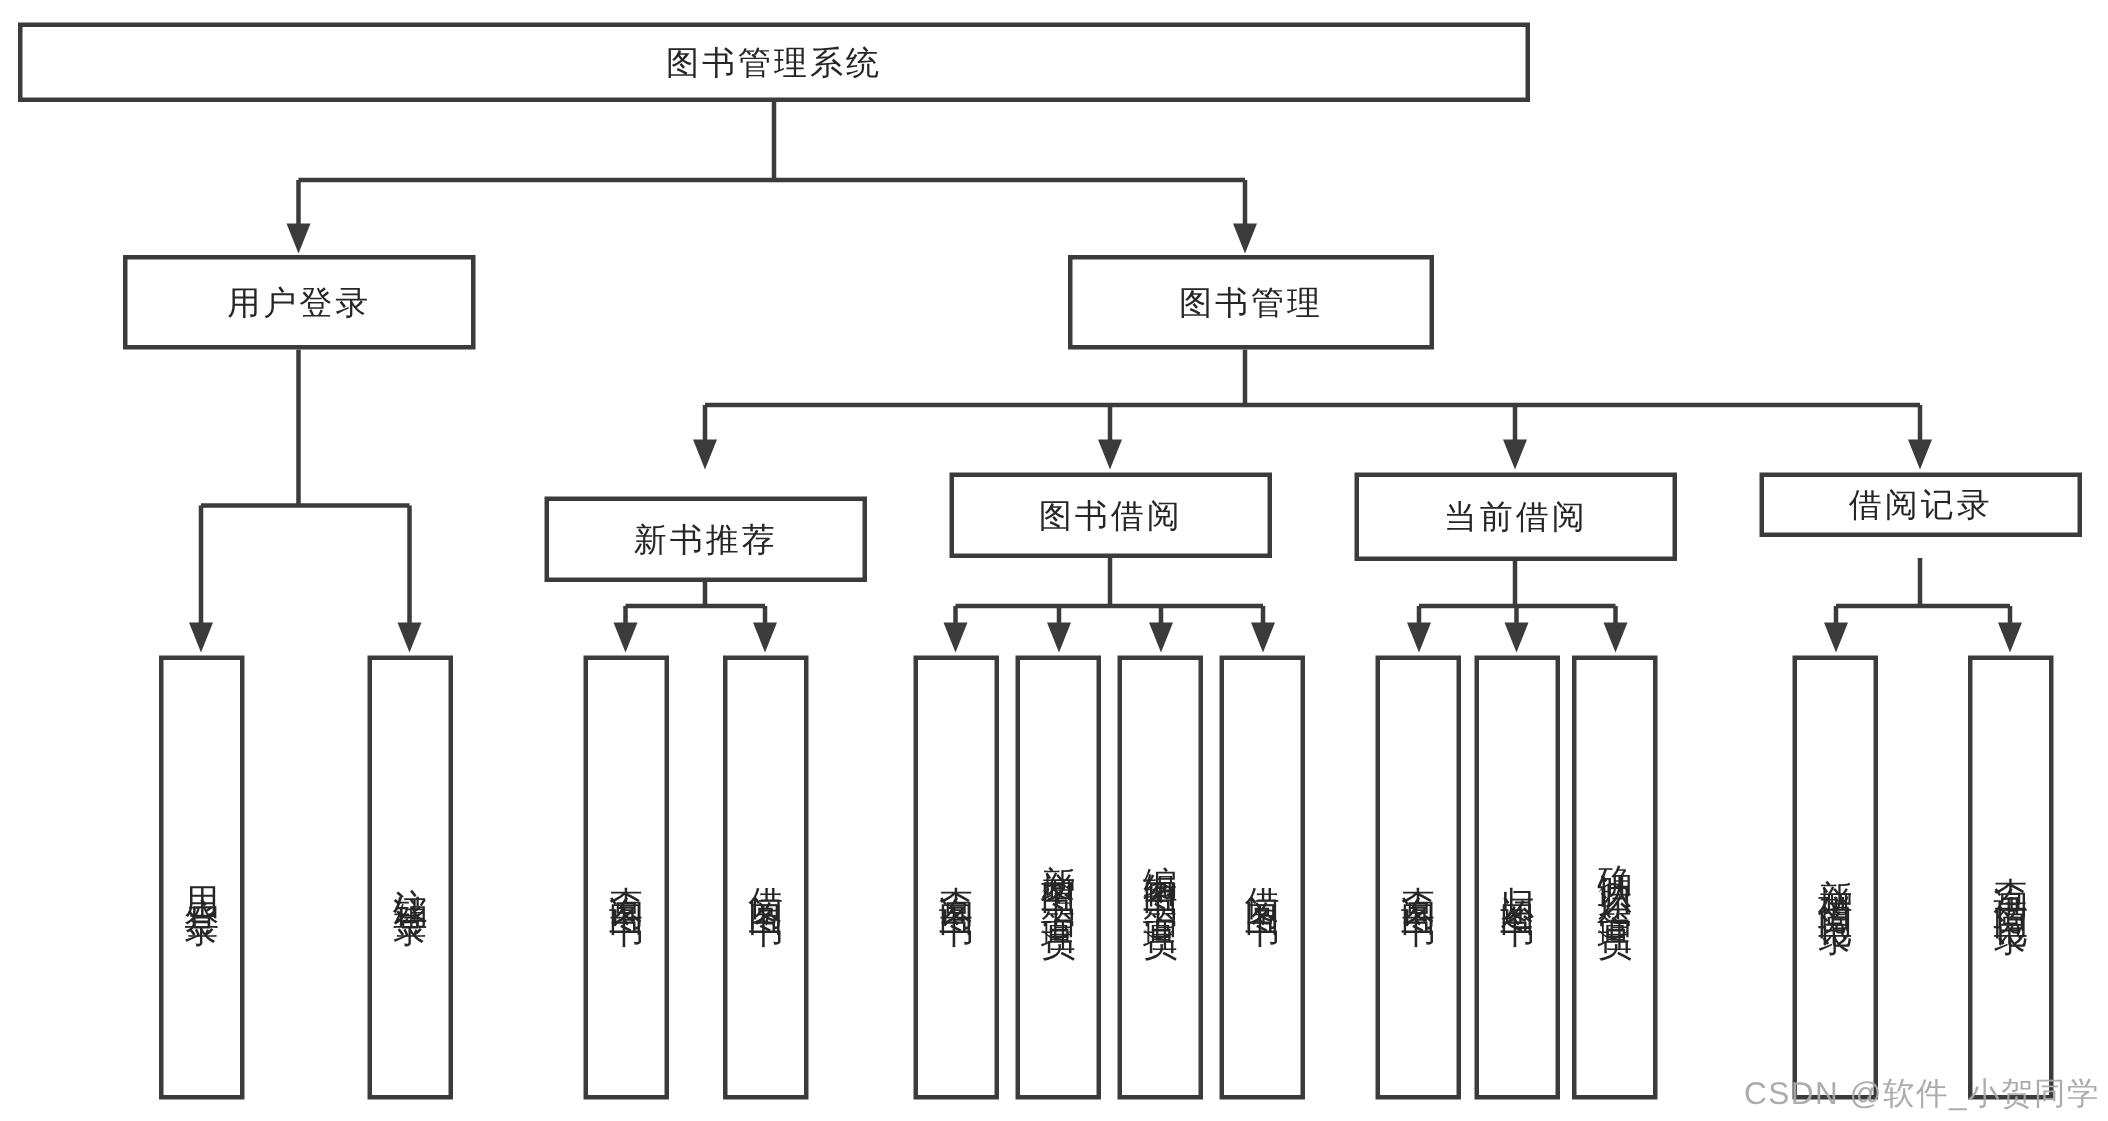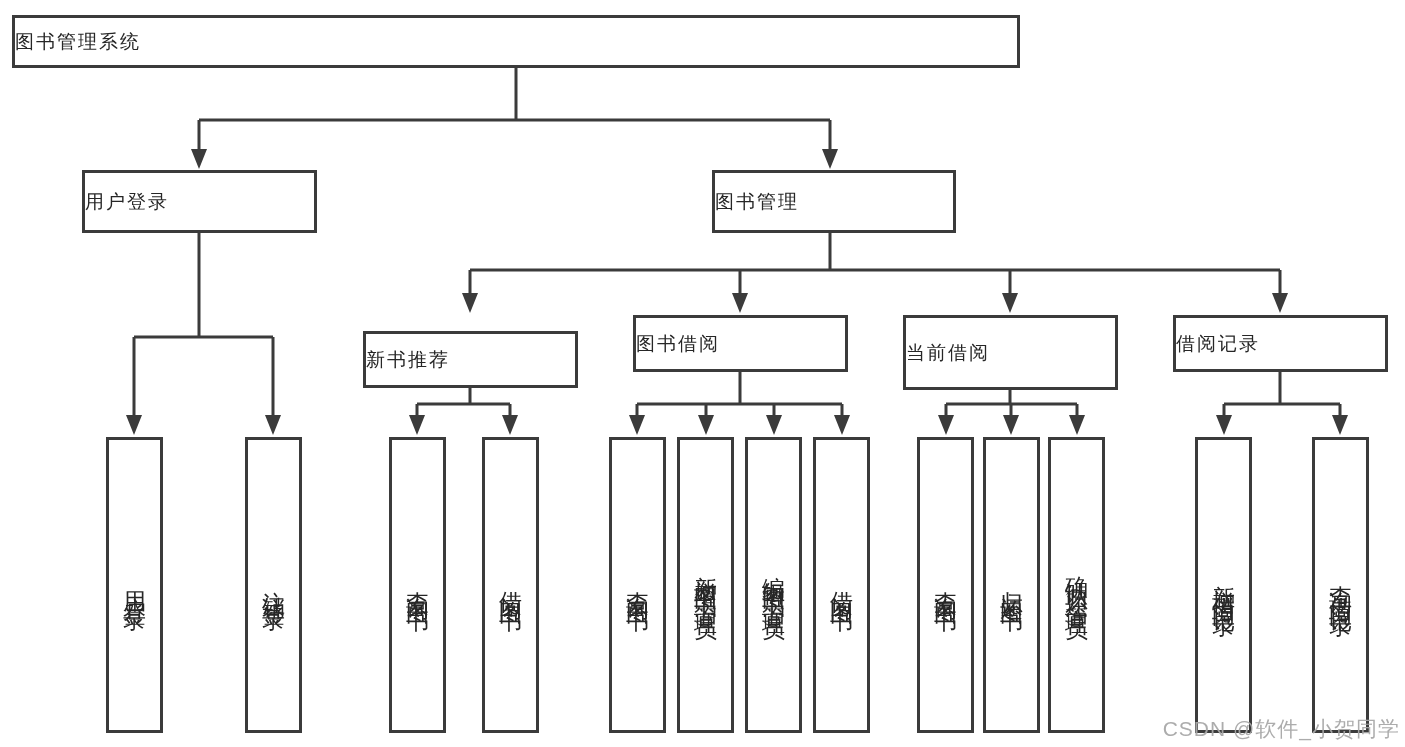--- a/index.html
+++ b/index.html
@@ -30,22 +30,23 @@
     fill: #3b3b3b;
     stroke: none;
   }
   .hbox {
     position: absolute;
     box-sizing: border-box;
     background: #ffffff;
     border: 3px solid #3b3b3b;
     display: flex;
     align-items: center;
+    justify-content: center;
     color: #262626;
-    font-size: 19px;
+    font-size: 22px;
     letter-spacing: 2px;
     white-space: nowrap;
   }
   .vbox {
     position: absolute;
     box-sizing: border-box;
     top: 437px;
     width: 57px;
     height: 296px;
     background: #ffffff;
@@ -131,24 +132,24 @@
   <div class="hbox" style="left:712px; top:170px; width:244px; height:63px;">
     <span>图书管理</span>
   </div>
 
   <div class="hbox" style="left:363px; top:315px; width:215px; height:57px;margin-top:16px;">
     <span>新书推荐</span>
   </div>
   <div class="hbox" style="left:633px; top:315px; width:215px; height:57px;">
     <span>图书借阅</span>
   </div>
-  <div class="hbox" style="left:903px; top:315px; width:215px; height:75px;">
+  <div class="hbox" style="left:903px; top:315px; width:215px; height:59px;">
     <span>当前借阅</span>
   </div>
-  <div class="hbox" style="left:1173px; top:315px; width:215px; height:57px;">
+  <div class="hbox" style="left:1173px; top:315px; width:215px; height:43px;">
     <span>借阅记录</span>
   </div>
 
   <div class="vbox" style="left:106px;">
     <span>用户登录</span>
   </div>
   <div class="vbox" style="left:245px;">
     <span>注销登录</span>
   </div>
 

